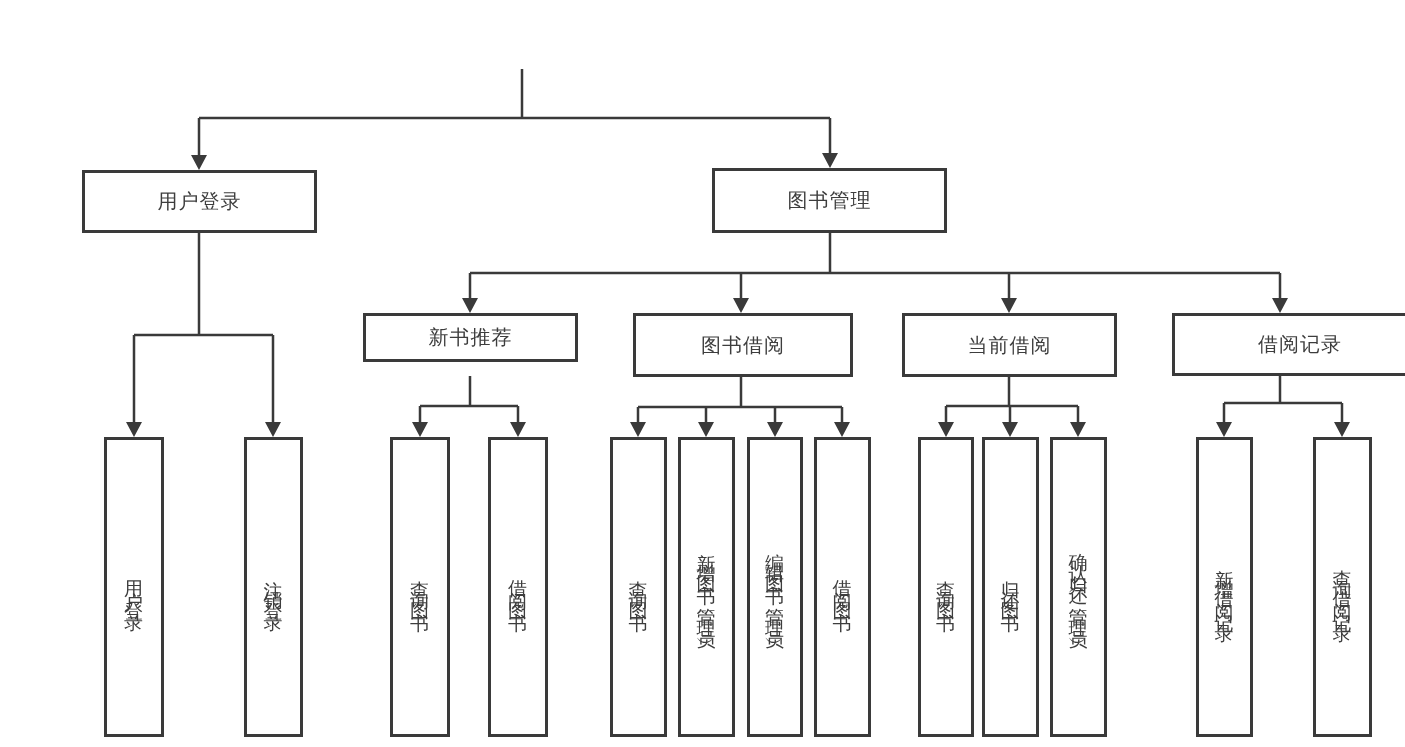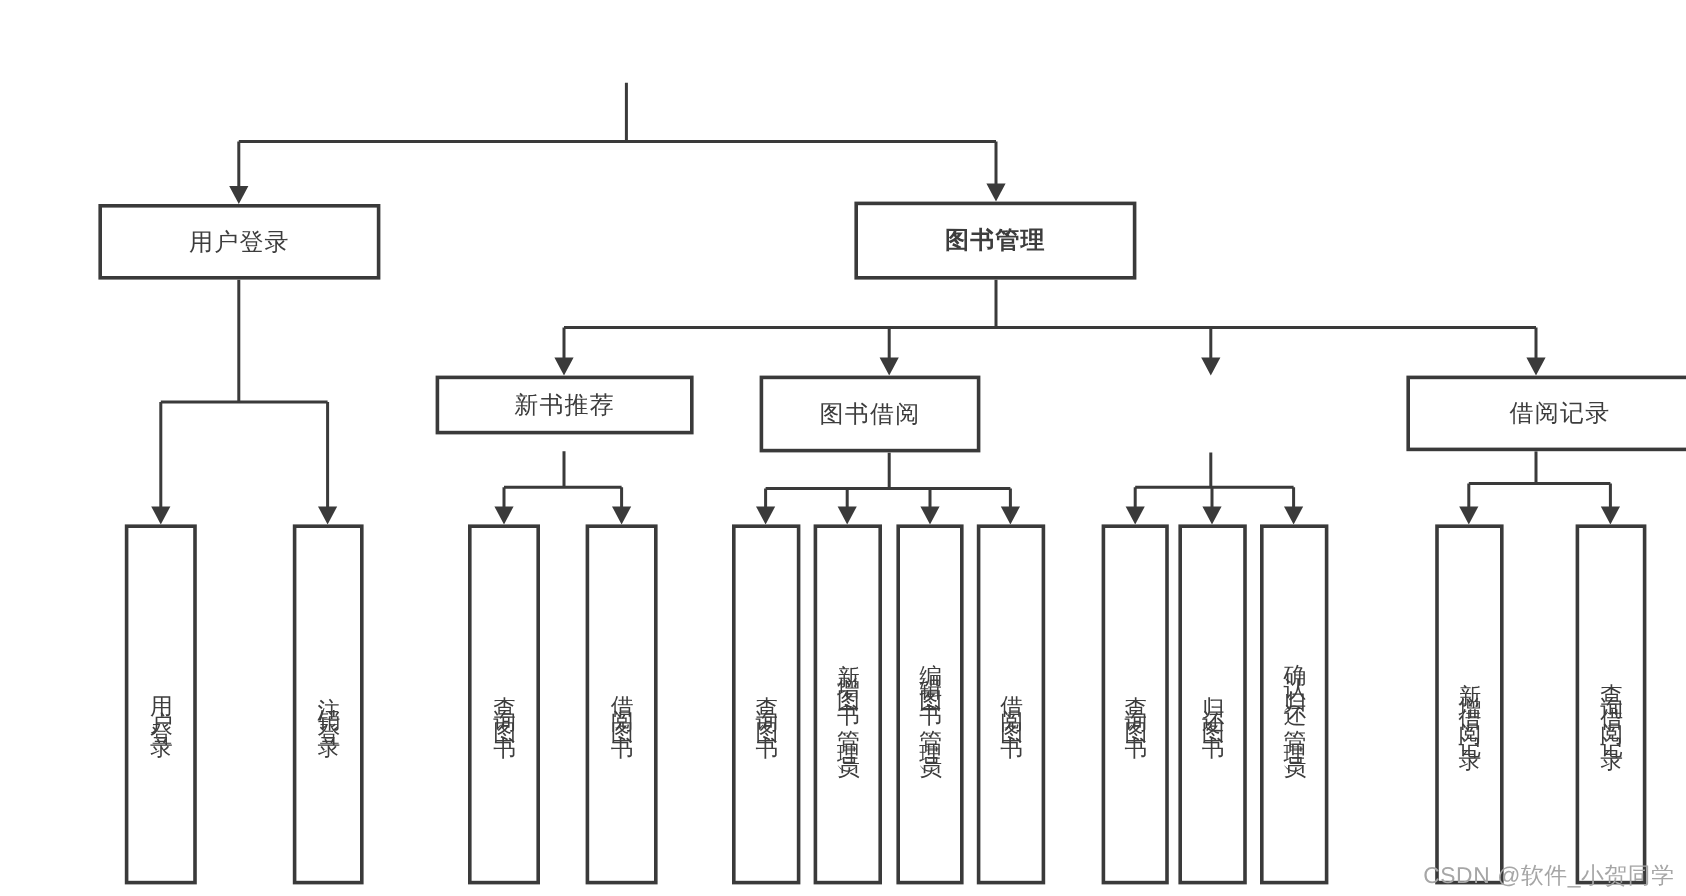--- a/index.html
+++ b/index.html
@@ -89,29 +89,32 @@
       <path fill="none" d="M1280 376 V403 M1224 403 H1342 M1224 403 V423 M1342 403 V423"></path>
       <polygon stroke="none" points="1216,422 1232,422 1224,437"></polygon>
       <polygon stroke="none" points="1334,422 1350,422 1342,437"></polygon>
     </g>
   </svg>
 
 
   <div class="node h" style="left:82px; top:170px; width:235px; height:63px;">
     <span>用户登录</span>
   </div>
-  <div class="node h" style="left:712px; top:168px; width:235px; height:65px;font-weight:bold;">
+  <div class="node h" style="left:712px; top:168px; width:235px; height:65px;">
     <span>图书管理</span>
   </div>
 
   <div class="node h" style="left:363px; top:313px; width:215px; height:49px;">
     <span>新书推荐</span>
   </div>
-  <div class="node h" style="left:633px; top:313px; width:184px; height:64px;">
+  <div class="node h" style="left:633px; top:313px; width:220px; height:64px;">
     <span>图书借阅</span>
+  </div>
+  <div class="node h" style="left:902px; top:313px; width:215px; height:64px;">
+    <span>当前借阅</span>
   </div>
   <div class="node h" style="left:1172px; top:313px; width:256px; height:63px;">
     <span>借阅记录</span>
   </div>
 
   <div class="node v" style="left:104px; width:60px;">
     <span>用户登录</span>
   </div>
   <div class="node v" style="left:244px; width:59px;">
     <span>注销登录</span>
@@ -147,15 +150,14 @@
     <span>确认归还（管理员）</span>
   </div>
 
   <div class="node v" style="left:1196px; width:57px;">
     <span>新增借阅记录</span>
   </div>
   <div class="node v" style="left:1313px; width:59px;">
     <span>查询借阅记录</span>
   </div>
 
-  <div class="watermark">CSDN @软件_小贺同学</div>
 
 </div>
 
 </body></html>

